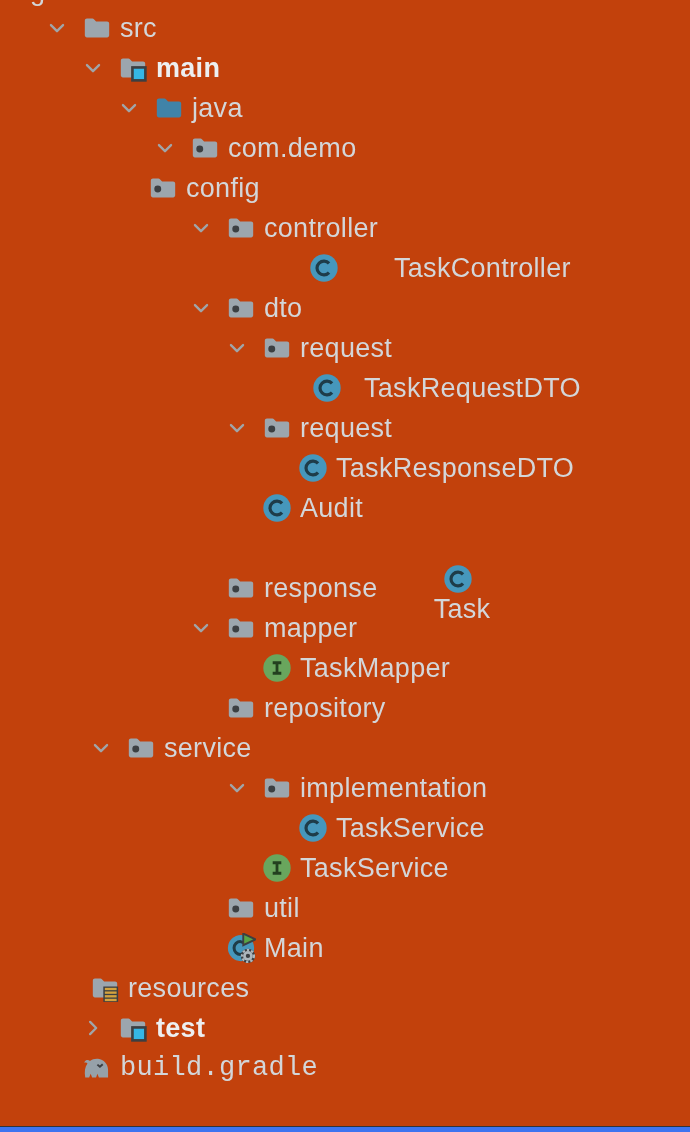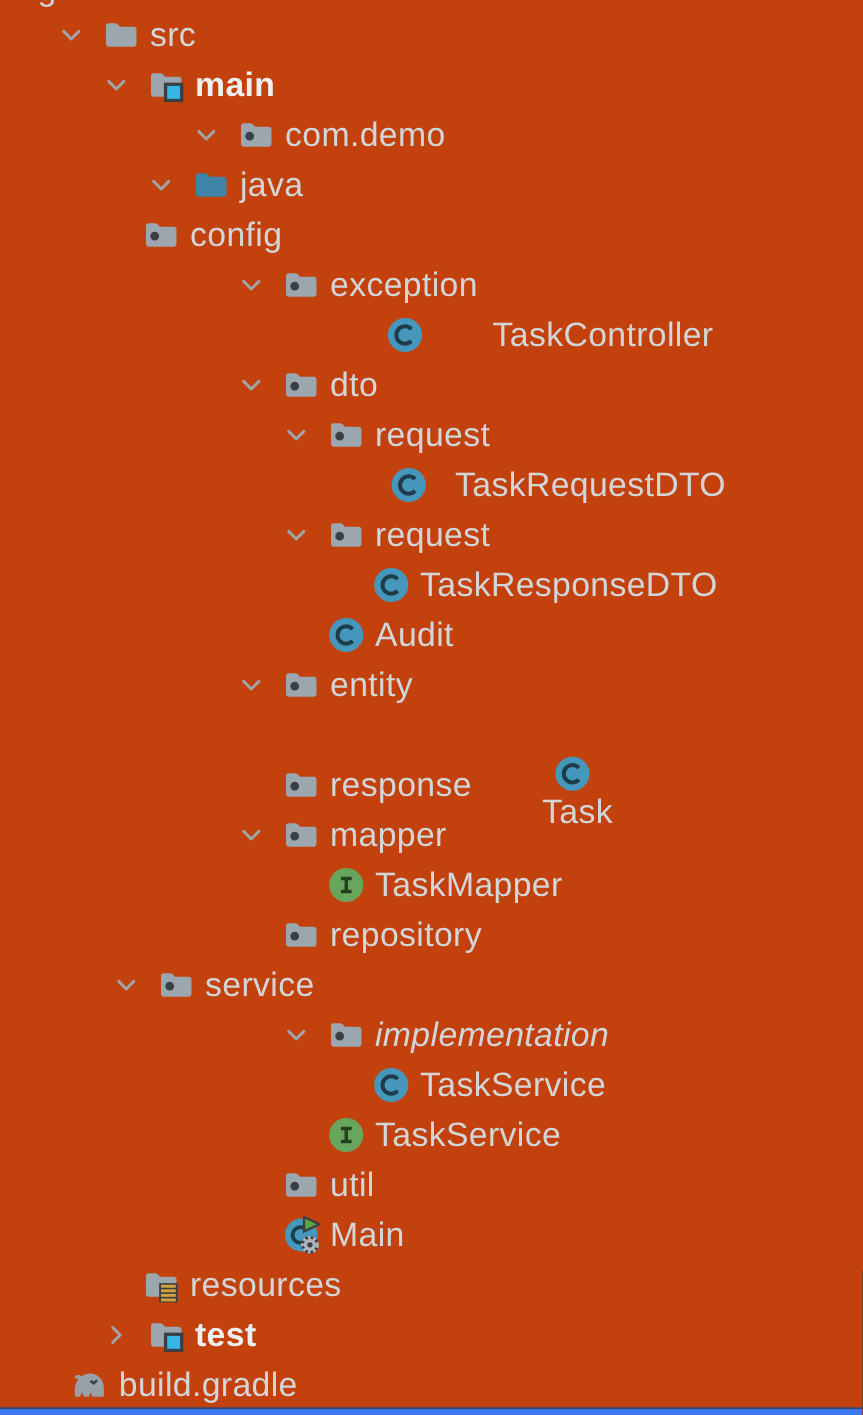--- a/index.html
+++ b/index.html
@@ -99,48 +99,48 @@
           </svg>
         </span>
         <span class="icon">
           <svg width="30" height="30" viewBox="0 0 16 16">
             <path d="M1.5 4.1 c0-.62 .5-1.12 1.12-1.12 h2.95 c.3 0 .58 .12 .79 .33 l1.16 1.16 h5.86 c.62 0 1.12 .5 1.12 1.12 v6.3 c0 .62-.5 1.12-1.12 1.12 H2.62 c-.62 0-1.12-.5-1.12-1.12 z" fill="#9CA6AE"></path>
             <rect x="7.7" y="7.7" width="6.9" height="6.9" fill="#35B7E6" stroke="#3C3F42" stroke-width="1.4"></rect>
           </svg>
         </span>
         <span class="label">main</span>
       </div>
+      <div class="row" style="padding-left: 118px;">
+        <span class="chev">
+          <svg width="22" height="22" viewBox="0 0 16 16">
+            <path d="M3.6 5.9 L8 10.3 L12.4 5.9" fill="none" stroke="#A0A5A9" stroke-width="1.7" stroke-linecap="round" stroke-linejoin="round"></path>
+          </svg>
+        </span>
+        <span class="icon">
+          <svg width="30" height="30" viewBox="0 0 16 16">
+            <path d="M1.5 4.1 c0-.62 .5-1.12 1.12-1.12 h2.95 c.3 0 .58 .12 .79 .33 l1.16 1.16 h5.86 c.62 0 1.12 .5 1.12 1.12 v6.3 c0 .62-.5 1.12-1.12 1.12 H2.62 c-.62 0-1.12-.5-1.12-1.12 z" fill="#4083A8"></path>
+          </svg>
+        </span>
+        <span class="label">java</span>
+      </div>
       <div class="row" style="padding-left: 154px;">
         <span class="chev">
           <svg width="22" height="22" viewBox="0 0 16 16">
             <path d="M3.6 5.9 L8 10.3 L12.4 5.9" fill="none" stroke="#A0A5A9" stroke-width="1.7" stroke-linecap="round" stroke-linejoin="round"></path>
           </svg>
         </span>
         <span class="icon">
           <svg width="30" height="30" viewBox="0 0 16 16">
             <path d="M1.5 4.1 c0-.62 .5-1.12 1.12-1.12 h2.95 c.3 0 .58 .12 .79 .33 l1.16 1.16 h5.86 c.62 0 1.12 .5 1.12 1.12 v6.3 c0 .62-.5 1.12-1.12 1.12 H2.62 c-.62 0-1.12-.5-1.12-1.12 z" fill="#9CA6AE"></path>
             <circle cx="5.2" cy="8.5" r="1.85" fill="#3C3F42"></circle>
           </svg>
         </span>
         <span class="label">com.demo</span>
       </div>
-      <div class="row" style="padding-left: 118px;">
-        <span class="chev">
-          <svg width="22" height="22" viewBox="0 0 16 16">
-            <path d="M3.6 5.9 L8 10.3 L12.4 5.9" fill="none" stroke="#A0A5A9" stroke-width="1.7" stroke-linecap="round" stroke-linejoin="round"></path>
-          </svg>
-        </span>
-        <span class="icon">
-          <svg width="30" height="30" viewBox="0 0 16 16">
-            <path d="M1.5 4.1 c0-.62 .5-1.12 1.12-1.12 h2.95 c.3 0 .58 .12 .79 .33 l1.16 1.16 h5.86 c.62 0 1.12 .5 1.12 1.12 v6.3 c0 .62-.5 1.12-1.12 1.12 H2.62 c-.62 0-1.12-.5-1.12-1.12 z" fill="#4083A8"></path>
-          </svg>
-        </span>
-        <span class="label">java</span>
-      </div>
-      <div class="row" style="padding-left: 78px;">
+      <div class="row" style="padding-left: 112px;">
         <span class="chev"></span>
         <span class="icon">
           <svg width="30" height="30" viewBox="0 0 16 16">
             <path d="M1.5 4.1 c0-.62 .5-1.12 1.12-1.12 h2.95 c.3 0 .58 .12 .79 .33 l1.16 1.16 h5.86 c.62 0 1.12 .5 1.12 1.12 v6.3 c0 .62-.5 1.12-1.12 1.12 H2.62 c-.62 0-1.12-.5-1.12-1.12 z" fill="#9CA6AE"></path>
             <circle cx="5.2" cy="8.5" r="1.85" fill="#3C3F42"></circle>
           </svg>
         </span>
         <span class="label">config</span>
       </div>
       <div class="row" style="padding-left: 190px;">
@@ -148,21 +148,21 @@
           <svg width="22" height="22" viewBox="0 0 16 16">
             <path d="M3.6 5.9 L8 10.3 L12.4 5.9" fill="none" stroke="#A0A5A9" stroke-width="1.7" stroke-linecap="round" stroke-linejoin="round"></path>
           </svg>
         </span>
         <span class="icon">
           <svg width="30" height="30" viewBox="0 0 16 16">
             <path d="M1.5 4.1 c0-.62 .5-1.12 1.12-1.12 h2.95 c.3 0 .58 .12 .79 .33 l1.16 1.16 h5.86 c.62 0 1.12 .5 1.12 1.12 v6.3 c0 .62-.5 1.12-1.12 1.12 H2.62 c-.62 0-1.12-.5-1.12-1.12 z" fill="#9CA6AE"></path>
             <circle cx="5.2" cy="8.5" r="1.85" fill="#3C3F42"></circle>
           </svg>
         </span>
-        <span class="label">exception</span>
+        <span class="label">controller</span>
       </div>
       <div class="row" style="padding-left: 226px; gap: 47px;">
         <span class="chev"></span>
         <span class="icon">
           <svg width="30" height="30" viewBox="0 0 16 16">
             <circle cx="8" cy="8" r="7.3" fill="#4697BC"></circle>
             <path d="M10.7 5.5 A3.7 3.7 0 1 0 10.7 10.5" fill="none" stroke="#1E3C49" stroke-width="1.7"></path>
           </svg>
         </span>
         <span class="label">TaskController</span>
@@ -231,34 +231,20 @@
       </div>
       <div class="row" style="padding-left: 226px;">
         <span class="chev"></span>
         <span class="icon">
           <svg width="30" height="30" viewBox="0 0 16 16">
             <circle cx="8" cy="8" r="7.3" fill="#4697BC"></circle>
             <path d="M10.7 5.5 A3.7 3.7 0 1 0 10.7 10.5" fill="none" stroke="#1E3C49" stroke-width="1.7"></path>
           </svg>
         </span>
         <span class="label">Audit</span>
-      </div>
-      <div class="row" style="padding-left: 190px;">
-        <span class="chev">
-          <svg width="22" height="22" viewBox="0 0 16 16">
-            <path d="M3.6 5.9 L8 10.3 L12.4 5.9" fill="none" stroke="#A0A5A9" stroke-width="1.7" stroke-linecap="round" stroke-linejoin="round"></path>
-          </svg>
-        </span>
-        <span class="icon">
-          <svg width="30" height="30" viewBox="0 0 16 16">
-            <path d="M1.5 4.1 c0-.62 .5-1.12 1.12-1.12 h2.95 c.3 0 .58 .12 .79 .33 l1.16 1.16 h5.86 c.62 0 1.12 .5 1.12 1.12 v6.3 c0 .62-.5 1.12-1.12 1.12 H2.62 c-.62 0-1.12-.5-1.12-1.12 z" fill="#9CA6AE"></path>
-            <circle cx="5.2" cy="8.5" r="1.85" fill="#3C3F42"></circle>
-          </svg>
-        </span>
-        <span class="label">entity</span>
       </div>
       <div class="row" style="padding-left: 226px; flex-direction: column;">
         <span class="chev"></span>
         <span class="icon">
           <svg width="30" height="30" viewBox="0 0 16 16">
             <circle cx="8" cy="8" r="7.3" fill="#4697BC"></circle>
             <path d="M10.7 5.5 A3.7 3.7 0 1 0 10.7 10.5" fill="none" stroke="#1E3C49" stroke-width="1.7"></path>
           </svg>
         </span>
         <span class="label">Task</span>
@@ -314,21 +300,21 @@
           </svg>
         </span>
         <span class="icon">
           <svg width="30" height="30" viewBox="0 0 16 16">
             <path d="M1.5 4.1 c0-.62 .5-1.12 1.12-1.12 h2.95 c.3 0 .58 .12 .79 .33 l1.16 1.16 h5.86 c.62 0 1.12 .5 1.12 1.12 v6.3 c0 .62-.5 1.12-1.12 1.12 H2.62 c-.62 0-1.12-.5-1.12-1.12 z" fill="#9CA6AE"></path>
             <circle cx="5.2" cy="8.5" r="1.85" fill="#3C3F42"></circle>
           </svg>
         </span>
         <span class="label">service</span>
       </div>
-      <div class="row" style="padding-left: 226px; font-style: italic;">
+      <div class="row" style="padding-left: 226px;">
         <span class="chev">
           <svg width="22" height="22" viewBox="0 0 16 16">
             <path d="M3.6 5.9 L8 10.3 L12.4 5.9" fill="none" stroke="#A0A5A9" stroke-width="1.7" stroke-linecap="round" stroke-linejoin="round"></path>
           </svg>
         </span>
         <span class="icon">
           <svg width="30" height="30" viewBox="0 0 16 16">
             <path d="M1.5 4.1 c0-.62 .5-1.12 1.12-1.12 h2.95 c.3 0 .58 .12 .79 .33 l1.16 1.16 h5.86 c.62 0 1.12 .5 1.12 1.12 v6.3 c0 .62-.5 1.12-1.12 1.12 H2.62 c-.62 0-1.12-.5-1.12-1.12 z" fill="#9CA6AE"></path>
             <circle cx="5.2" cy="8.5" r="1.85" fill="#3C3F42"></circle>
           </svg>
@@ -373,21 +359,21 @@
             <path d="M10.2 5.7 A3.4 3.4 0 1 0 10.2 10.3" fill="none" stroke="#1E3C49" stroke-width="1.6"></path>
             <path d="M9.2 0.3 L15.7 3.4 L9.2 6.5 Z" fill="#5AA546" stroke="#3C3F42" stroke-width="1"></path>
             <circle cx="11.7" cy="12.2" r="3.8" fill="#3C3F42"></circle>
             <circle cx="11.7" cy="12.2" r="2.6" fill="#ADB7BD"></circle>
             <circle cx="11.7" cy="12.2" r="3.2" fill="none" stroke="#ADB7BD" stroke-width="1.2" stroke-dasharray="1.25 1.1"></circle>
             <circle cx="11.7" cy="12.2" r="1.15" fill="#3C3F42"></circle>
           </svg>
         </span>
         <span class="label">Main</span>
       </div>
-      <div class="row" style="padding-left: 78px;">
+      <div class="row" style="padding-left: 54px;">
         <span class="chev"></span>
         <span class="icon">
           <svg width="30" height="30" viewBox="0 0 16 16">
             <path d="M1.5 4.1 c0-.62 .5-1.12 1.12-1.12 h2.95 c.3 0 .58 .12 .79 .33 l1.16 1.16 h5.86 c.62 0 1.12 .5 1.12 1.12 v6.3 c0 .62-.5 1.12-1.12 1.12 H2.62 c-.62 0-1.12-.5-1.12-1.12 z" fill="#9CA6AE"></path>
             <rect x="7.1" y="7.2" width="7.9" height="8.2" fill="#3C3F42"></rect>
             <rect x="7.9" y="7.9" width="6.3" height="1.25" fill="#D4A33E"></rect>
             <rect x="7.9" y="9.85" width="6.3" height="1.25" fill="#D4A33E"></rect>
             <rect x="7.9" y="11.8" width="6.3" height="1.25" fill="#D4A33E"></rect>
             <rect x="7.9" y="13.75" width="6.3" height="1.25" fill="#D4A33E"></rect>
           </svg>
@@ -401,21 +387,21 @@
           </svg>
         </span>
         <span class="icon">
           <svg width="30" height="30" viewBox="0 0 16 16">
             <path d="M1.5 4.1 c0-.62 .5-1.12 1.12-1.12 h2.95 c.3 0 .58 .12 .79 .33 l1.16 1.16 h5.86 c.62 0 1.12 .5 1.12 1.12 v6.3 c0 .62-.5 1.12-1.12 1.12 H2.62 c-.62 0-1.12-.5-1.12-1.12 z" fill="#9CA6AE"></path>
             <rect x="7.7" y="7.7" width="6.9" height="6.9" fill="#35B7E6" stroke="#3C3F42" stroke-width="1.4"></rect>
           </svg>
         </span>
         <span class="label">test</span>
       </div>
-      <div class="row" style="padding-left: 21px;">
+      <div class="row" style="padding-left: 46px; font-family: Liberation Mono, monospace;">
         <span class="chev"></span>
         <span class="icon">
           <svg width="30" height="30" viewBox="0 0 16 16">
             <path d="M13.9 13 v-3.9 c0-3.1-2.25-5.7-5.35-6 c-1.6-.16-3.1 .3-4.3 1.2 c-.52-.56-1.33-.74-2.03-.42 c-.56 .26-.92 .8-.87 1.42 c.52-.3 1.18-.2 1.58 .27 c-1.35 1.75-1.75 4.4-1.2 7.43 h2.1 l.78-1.9 l.8 1.9 h2.1 l.72-1.9 l.78 1.9 z" fill="#96A1A9"></path>
             <path d="M8.2 6.2 l1.35 1.15 l1.5-1.4" fill="none" stroke="#3C3F42" stroke-width="1.05"></path>
           </svg>
         </span>
         <span class="label">build.gradle</span>
       </div>
     </div>

